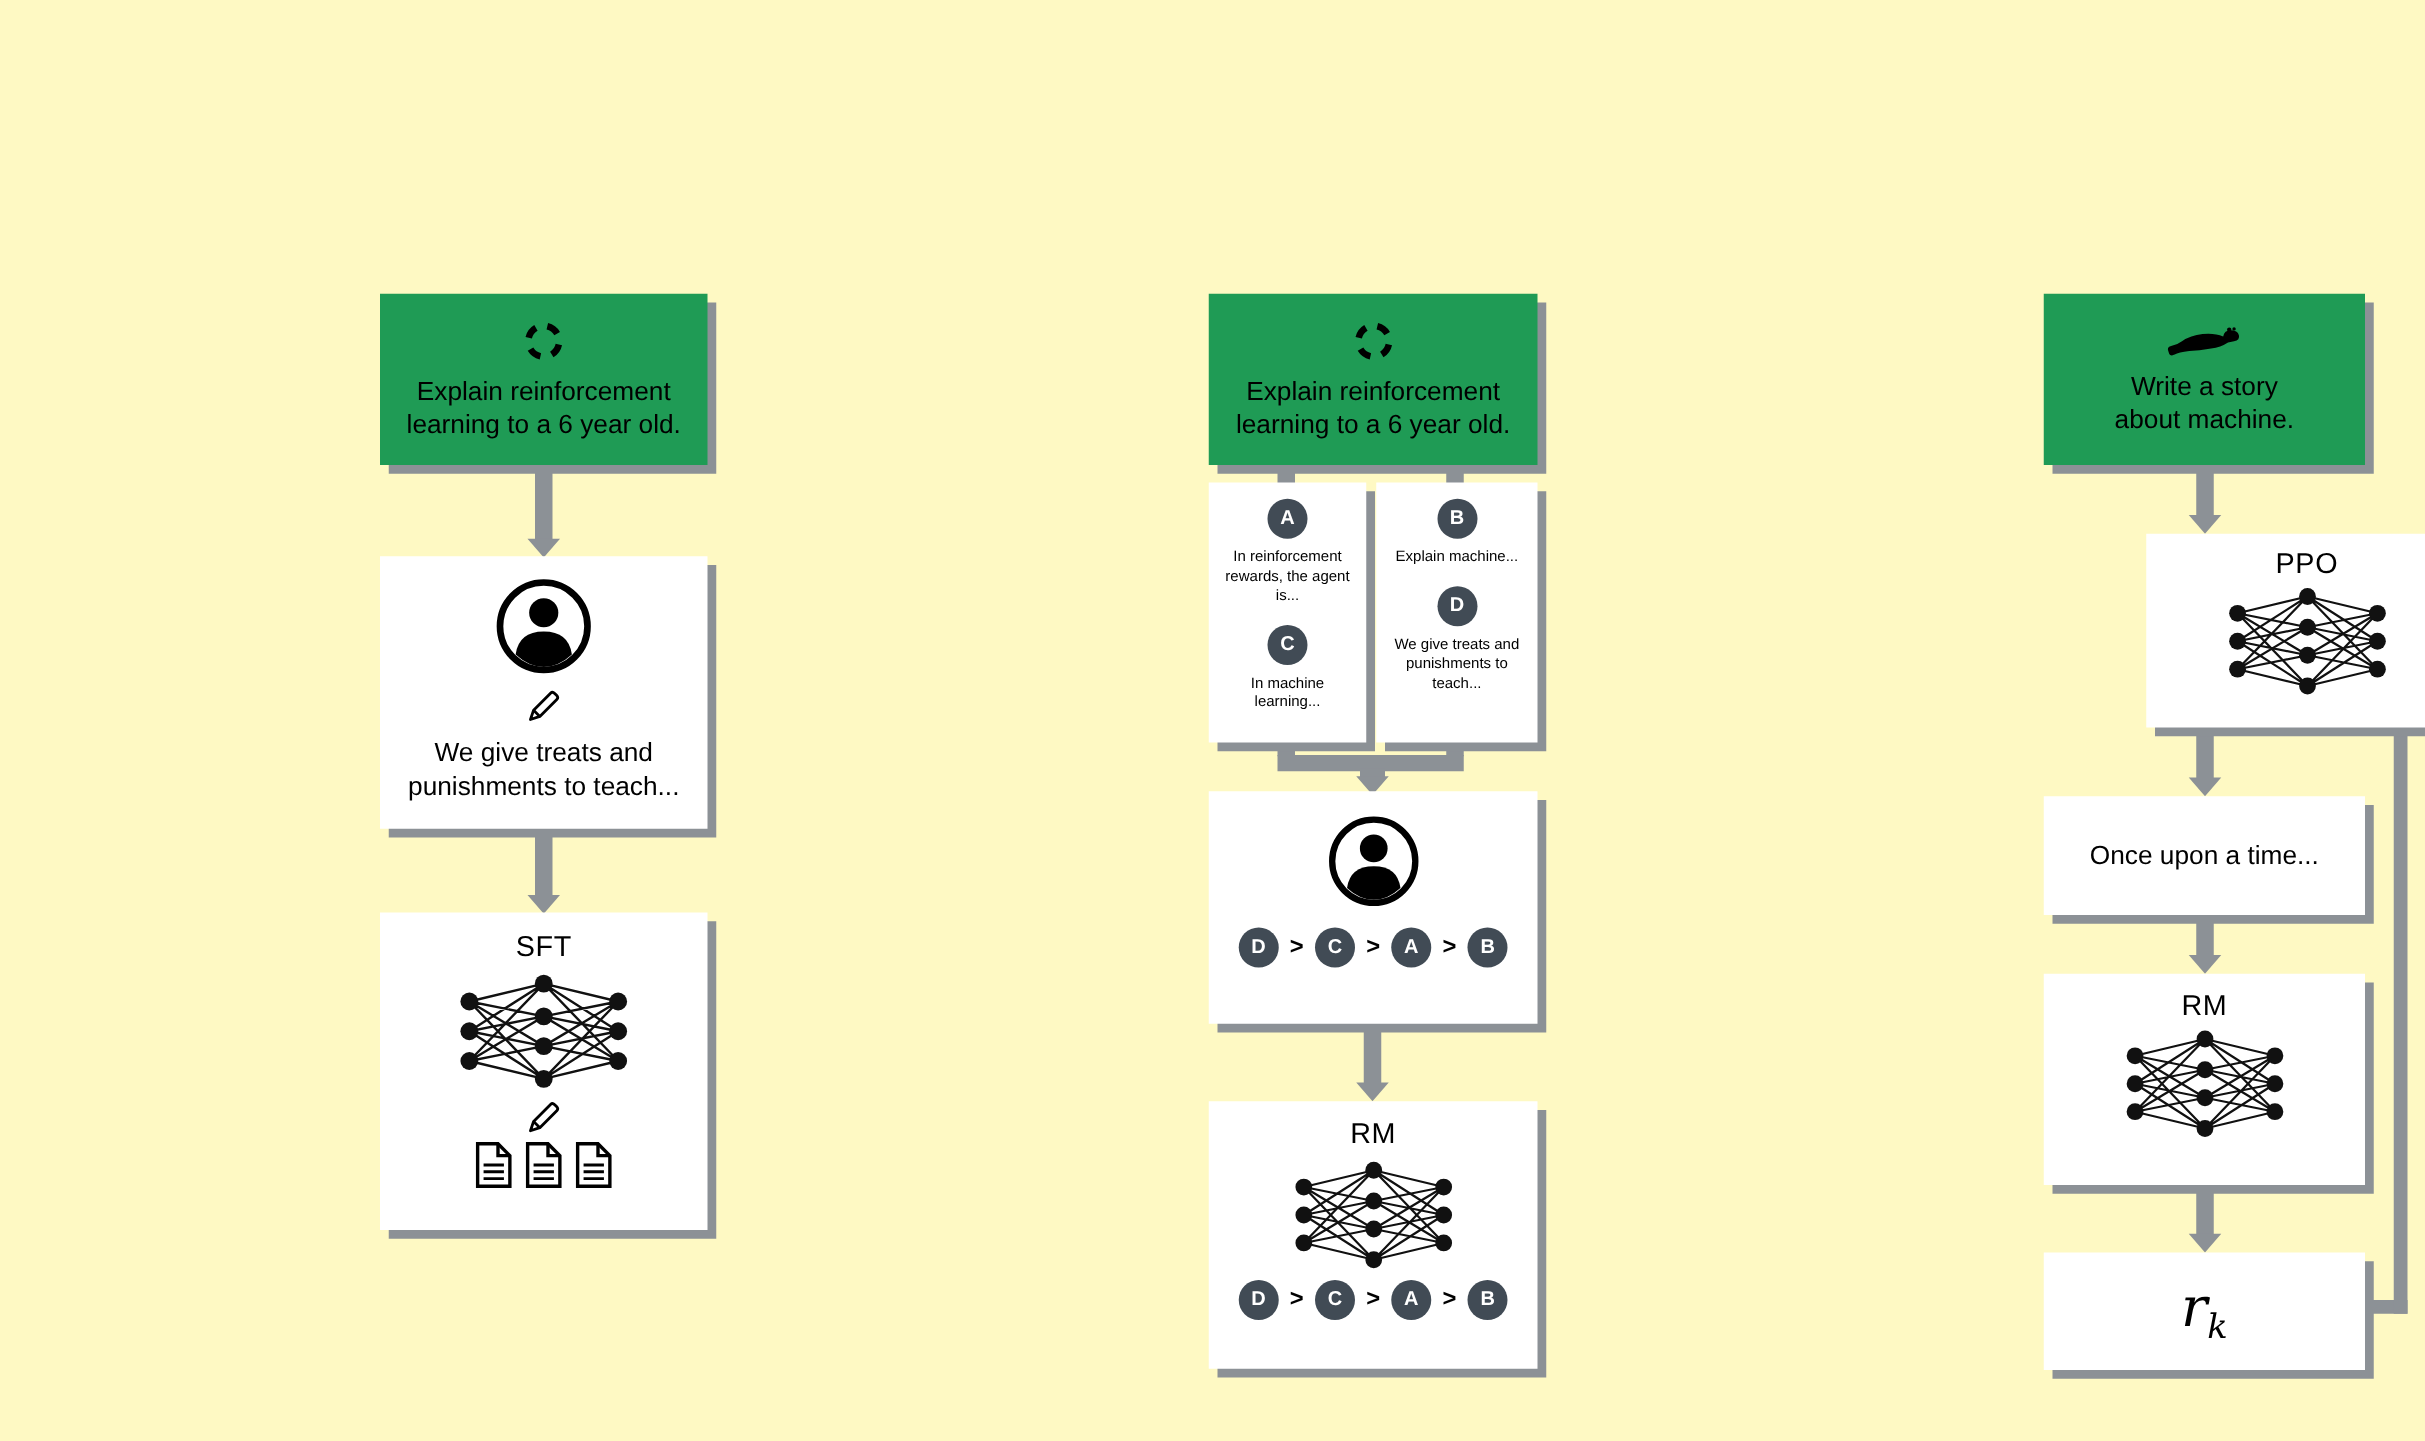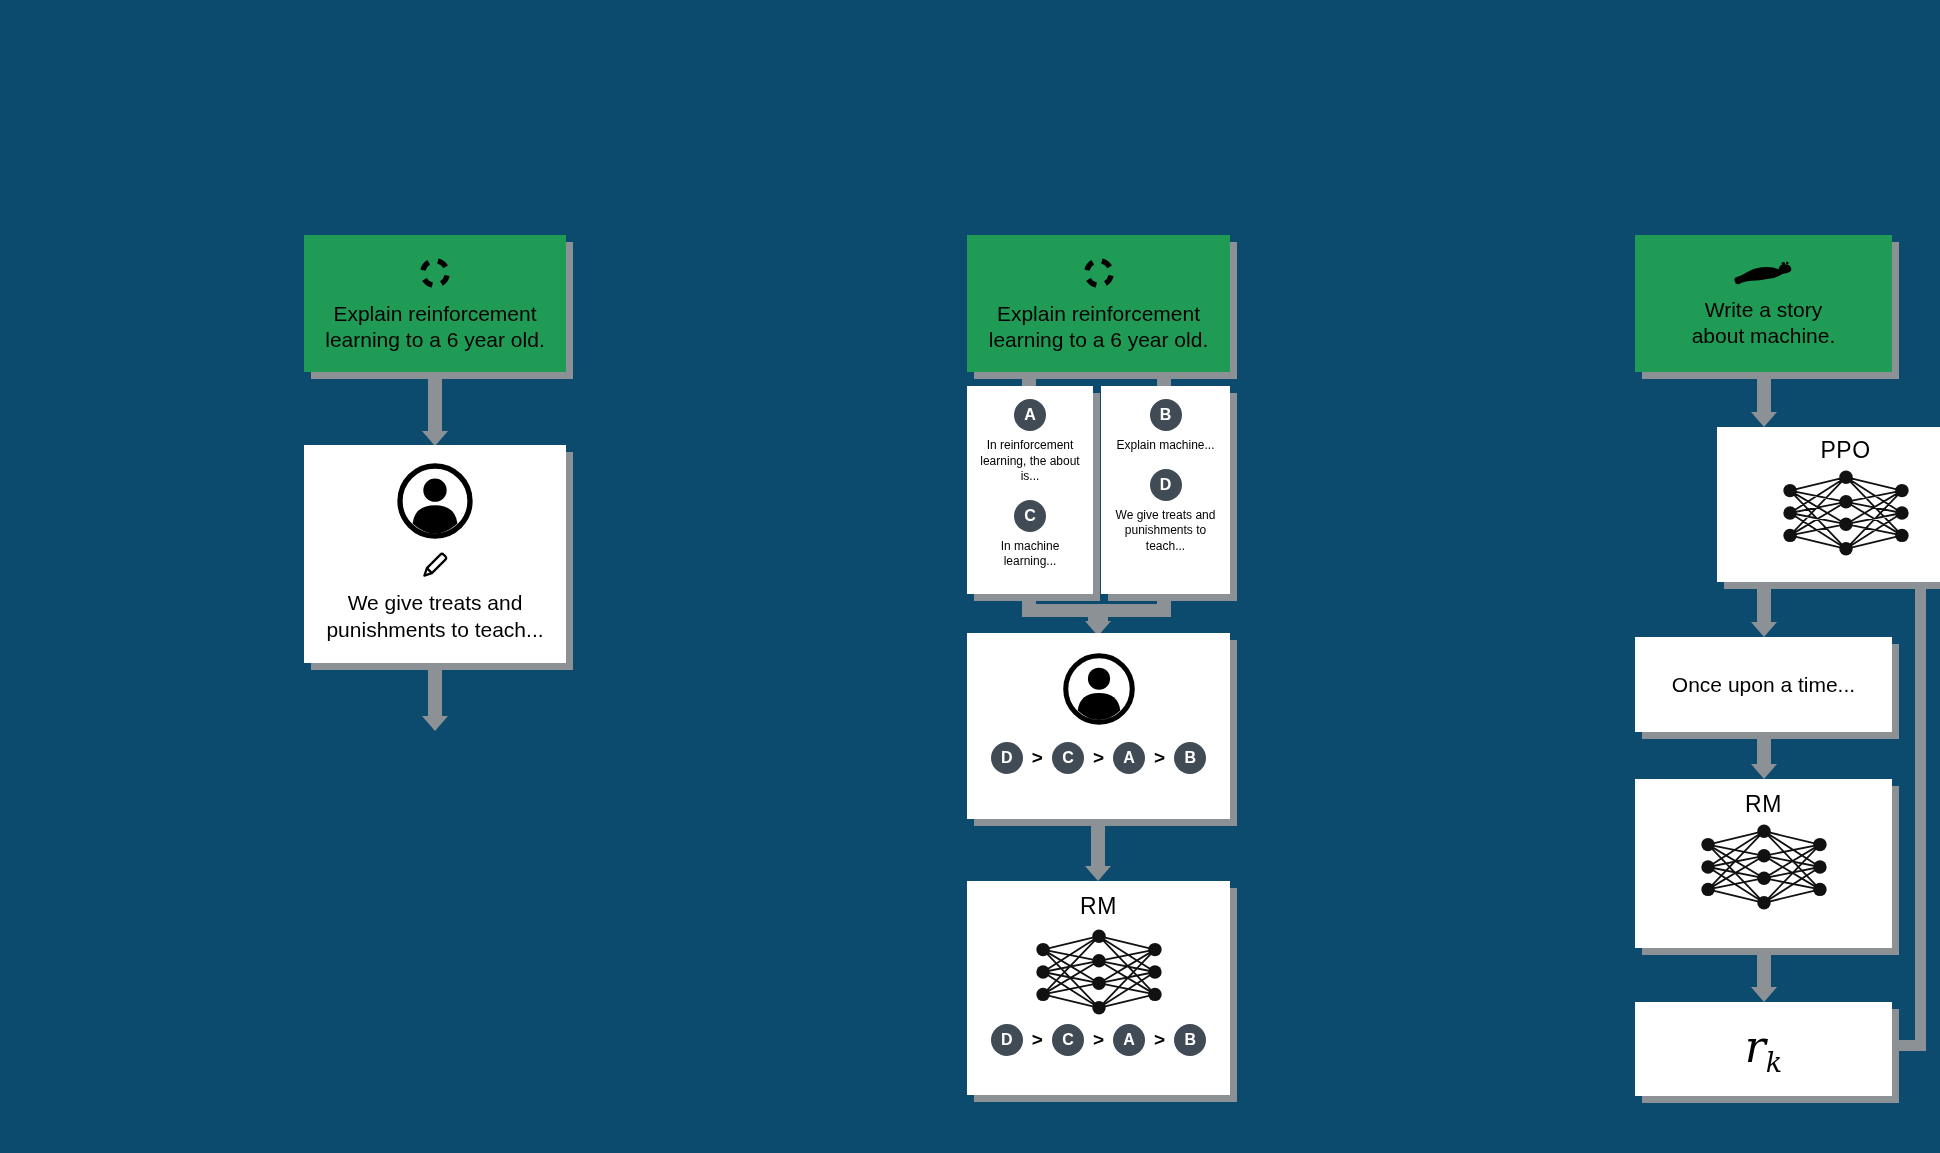--- a/index.html
+++ b/index.html
@@ -1,17 +1,17 @@
 <!DOCTYPE html>
 <html><head>
 <meta charset="utf-8">
 <style>
   html,body { margin:0; padding:0; background:#000; }
   .canvas {
-    position:relative; width:1940px; height:1153px; background:#0c4a6e;
+    position:relative; width:1940px; height:1153px; background:#fef9c3;
     font-family:"Liberation Sans","DejaVu Sans",sans-serif; overflow:hidden;
   }
   .box {
     position:absolute; background:#fff; box-shadow:7px 7px 0 #8c9196;
     display:flex; flex-direction:column; align-items:center; box-sizing:border-box;
   }
   .green { background:#1f9b55; justify-content:center; gap:9px; }
   .prompt-text { font-size:21px; line-height:1.25; text-align:center; color:#000; font-weight:500; max-width:225px; }
   .body-text { font-size:21px; line-height:1.3; text-align:center; color:#000; }
   .model-label { font-size:23px; color:#000; letter-spacing:0.5px; }
@@ -117,32 +117,52 @@
   <div class="box" style="left:304px;top:445px;width:262px;height:218px;padding-top:16px;gap:9px">
     <svg width="80" height="80">
         <use href="#sym-person"></use>
       </svg>
     <svg width="30" height="30">
         <use href="#sym-pencil"></use>
       </svg>
     <div class="body-text" style="max-width:220px">We give treats and punishments to teach...</div>
   </div>
 
+  <div class="box" style="left:304px;top:730px;width:262px;height:254px;padding-top:14px;gap:4px">
+    <div class="model-label">SFT</div>
+    <svg width="160" height="100">
+        <use href="#sym-net"></use>
+      </svg>
+    <svg width="30" height="30">
+        <use href="#sym-pencil"></use>
+      </svg>
+    <div class="doc-row">
+      <svg width="30" height="38">
+          <use href="#sym-doc"></use>
+        </svg>
+      <svg width="30" height="38">
+          <use href="#sym-doc"></use>
+        </svg>
+      <svg width="30" height="38">
+          <use href="#sym-doc"></use>
+        </svg>
+    </div>
+  </div>
 
   <div class="box green" style="left:967px;top:235px;width:263px;height:137px">
     <svg width="38" height="38">
         <use href="#sym-cycle"></use>
       </svg>
     <div class="prompt-text">Explain reinforcement learning to a 6 year old.</div>
   </div>
 
   <div class="box" style="left:967px;top:386px;width:126px;height:208px;padding:13px 6px;gap:15px">
     <div class="answer">
       <div class="bubble">A</div>
-      <div class="answer-text">In reinforcement learning, the about is...</div>
+      <div class="answer-text">In reinforcement rewards, the agent is...</div>
     </div>
     <div class="answer">
       <div class="bubble">C</div>
       <div class="answer-text">In machine learning...</div>
     </div>
   </div>
 
   <div class="box" style="left:1101px;top:386px;width:129px;height:208px;padding:13px 6px;gap:15px">
     <div class="answer">
       <div class="bubble">B</div>

